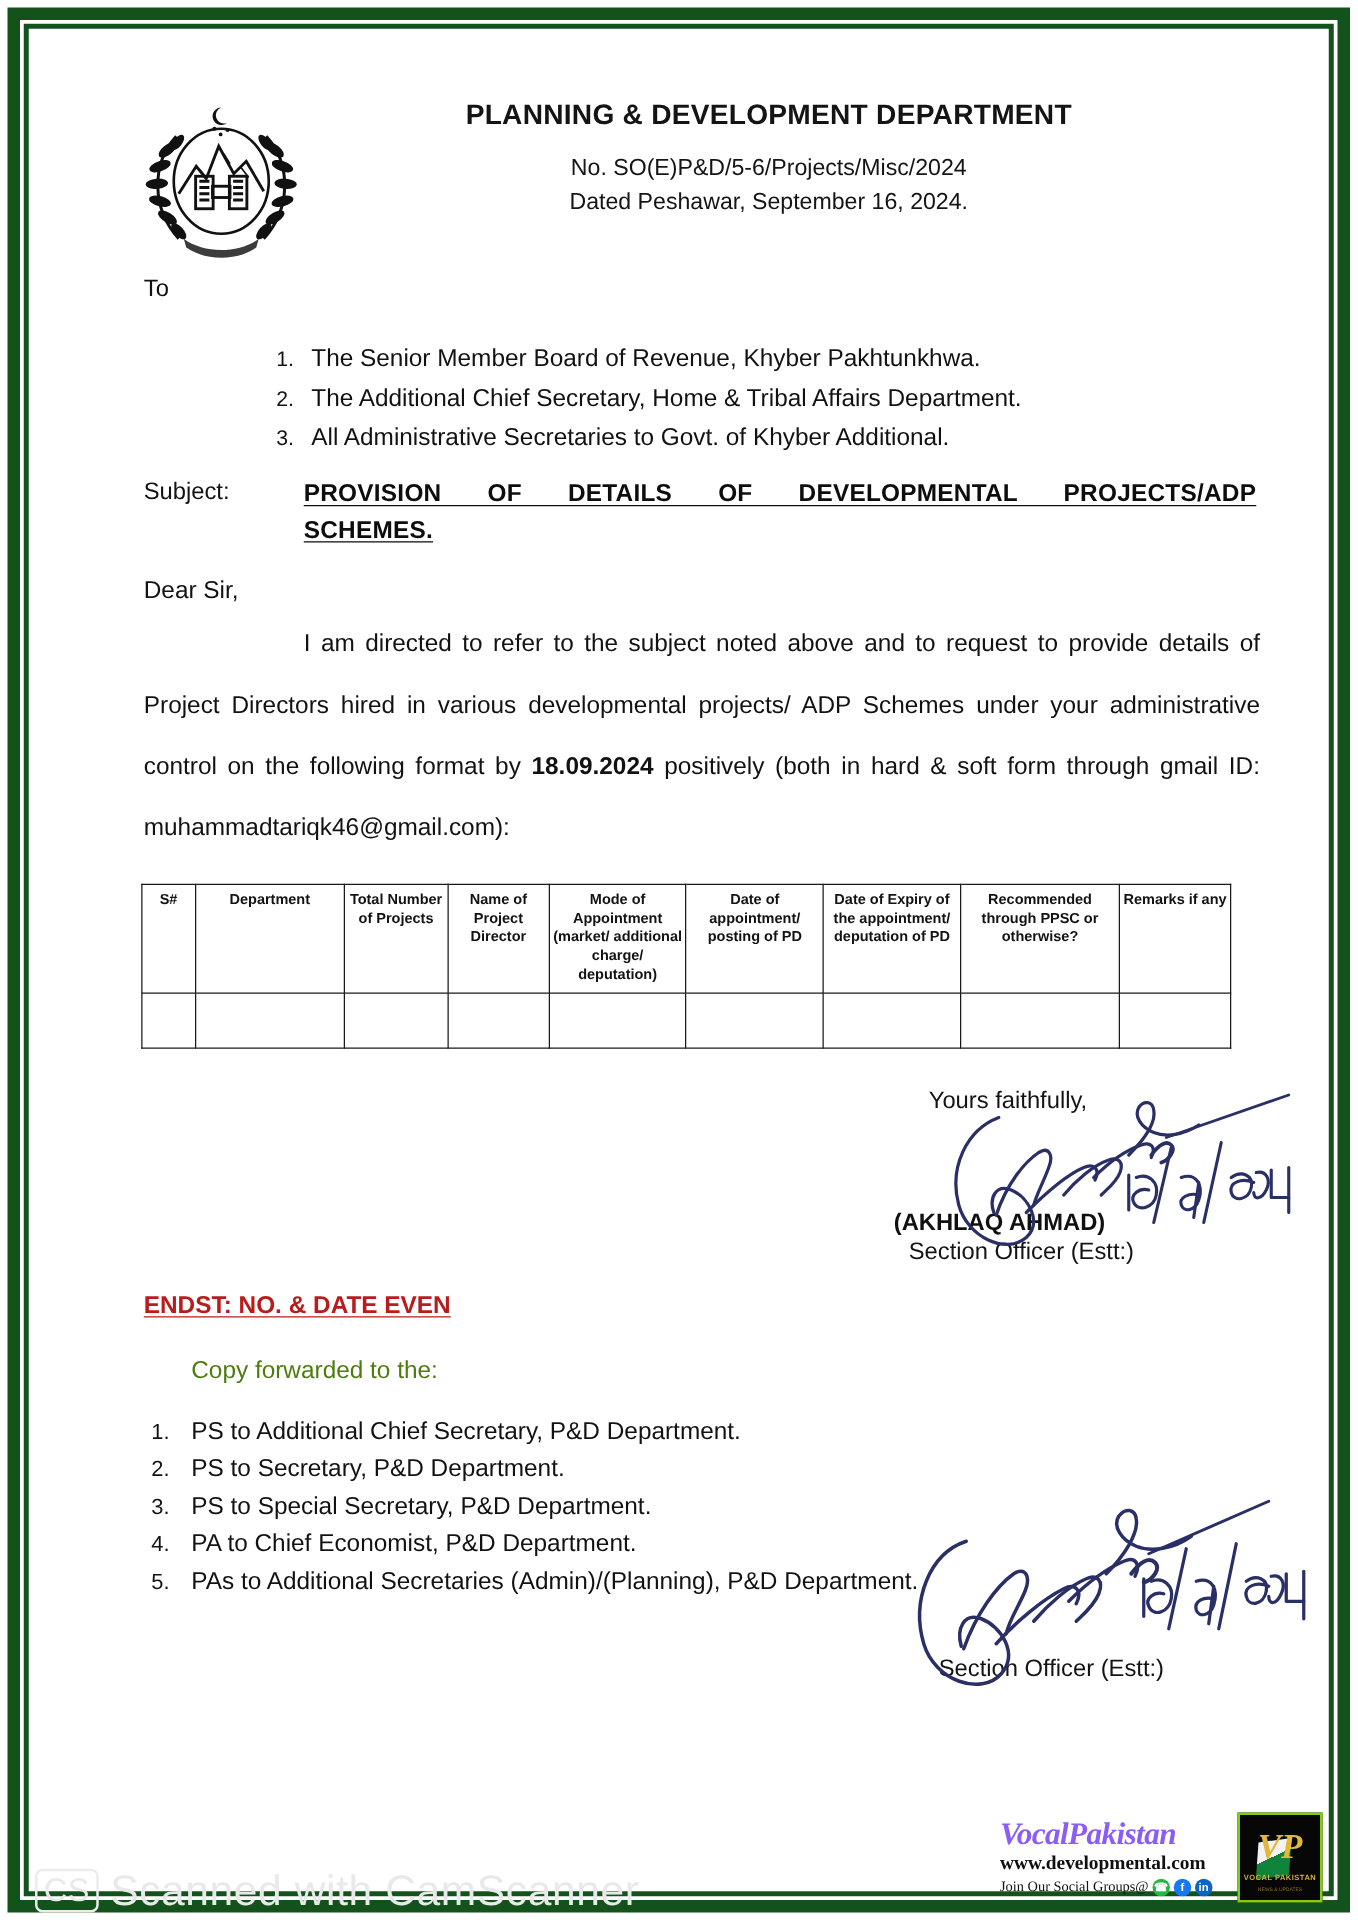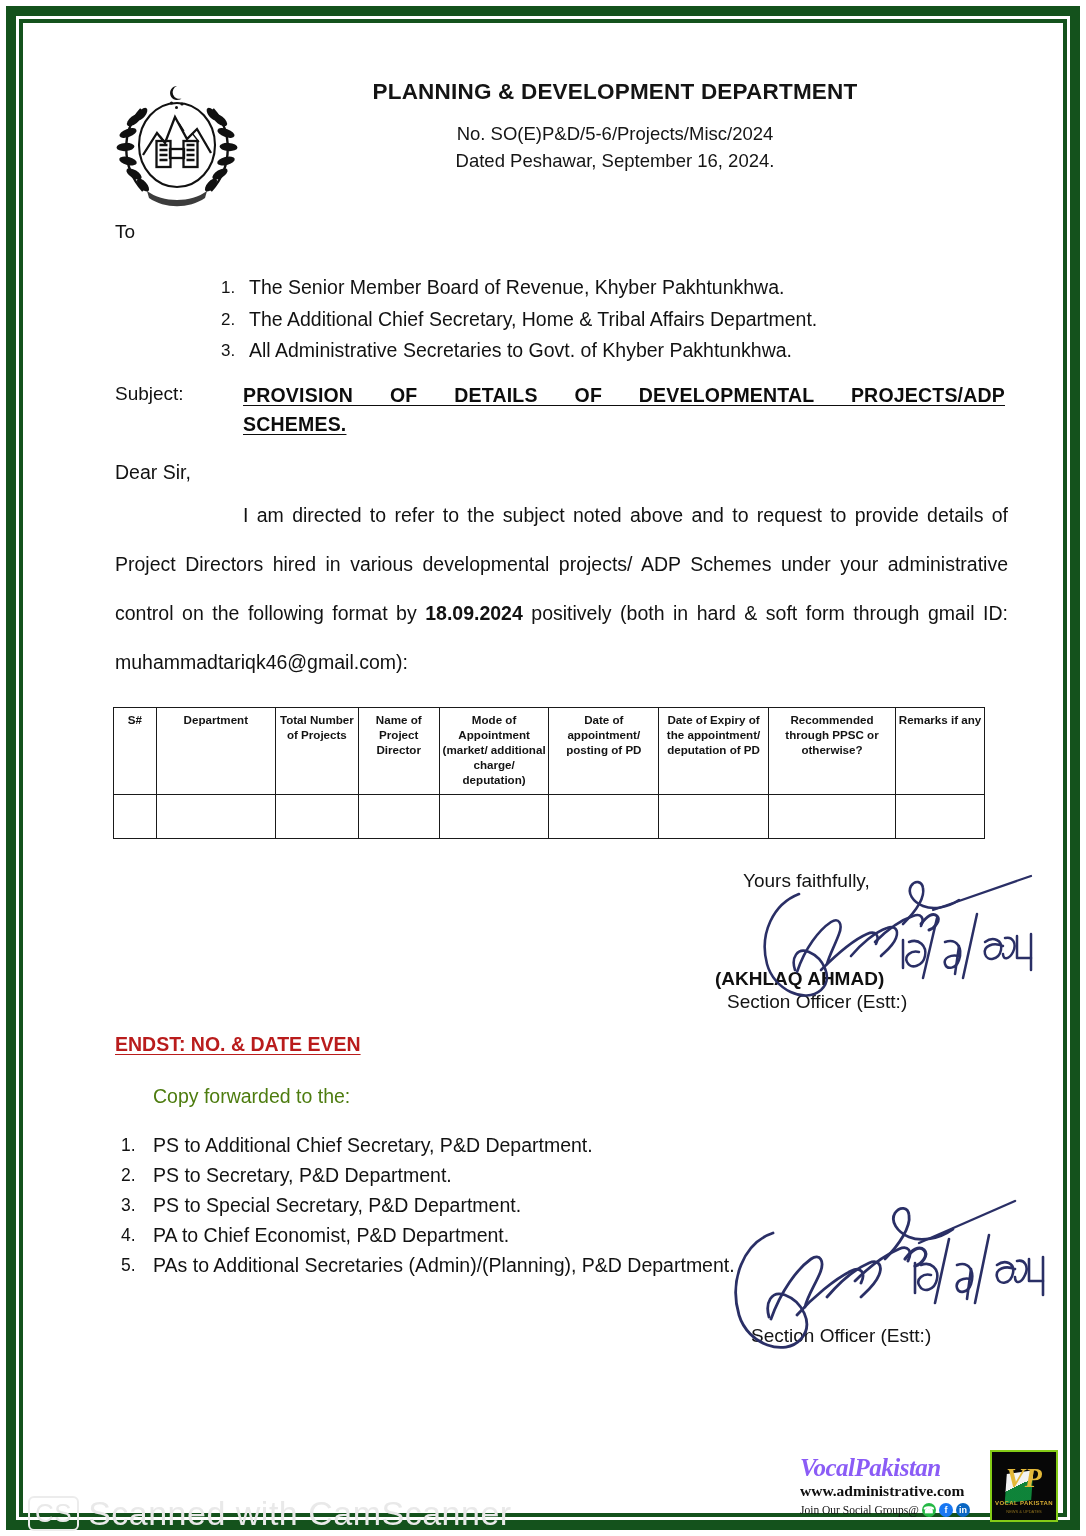--- a/index.html
+++ b/index.html
@@ -450,21 +450,21 @@
       <div class="ritem">
         <span class="rnum">1.</span>
         <span>The Senior Member Board of Revenue, Khyber Pakhtunkhwa.</span>
       </div>
       <div class="ritem">
         <span class="rnum">2.</span>
         <span>The Additional Chief Secretary, Home &amp; Tribal Affairs Department.</span>
       </div>
       <div class="ritem">
         <span class="rnum">3.</span>
-        <span>All Administrative Secretaries to Govt. of Khyber Pakhtunkhwa.</span>
+        <span>All Administrative Secretaries to Govt. of Khyber Additional.</span>
       </div>
     </div>
 
     <div class="subject-row">
       <div class="subject-label">Subject:</div>
       <div class="subject-text">
         <span class="l1">PROVISION OF DETAILS OF DEVELOPMENTAL PROJECTS/ADP</span>
         <span class="l2">SCHEMES.</span>
       </div>
     </div>
@@ -615,21 +615,21 @@
 
   </div>
 
   <div class="camscanner">
     <span class="cs-box">CS</span><span>Scanned with CamScanner</span>
   </div>
 
   <div class="vp">
     <div class="vp-text">
       <div class="vp-title">VocalPakistan</div>
-      <div class="vp-url">www.administrative.com</div>
+      <div class="vp-url">www.developmental.com</div>
       <div class="vp-join">
         <span>Join Our Social Groups@</span>
         <span class="soc wa">☎</span>
         <span class="soc fb">f</span>
         <span class="soc li">in</span>
       </div>
     </div>
     <div class="vp-badge">
       <span class="ribbon"></span>
       <span class="mono">VP</span>

